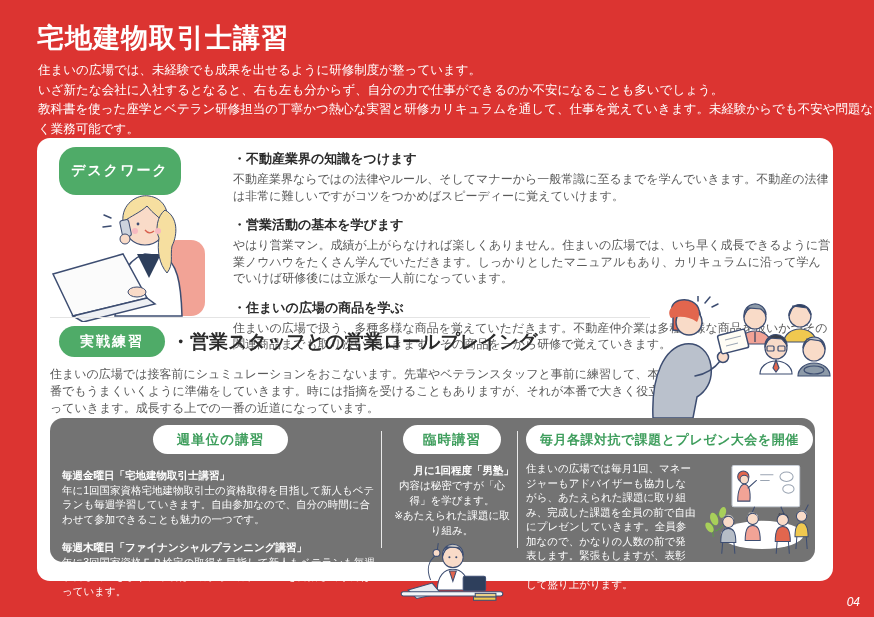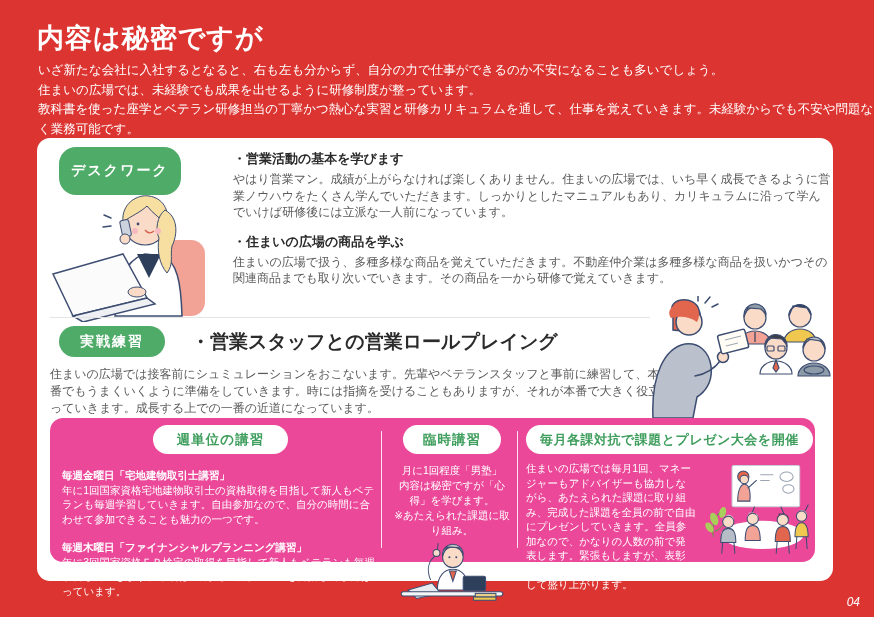--- a/index.html
+++ b/index.html
@@ -29,64 +29,64 @@
   .badge-deskwork { position:absolute; left:22px; top:9px; width:122px; height:48px; font-size:14px; }
   .illus-deskwork { position:absolute; left:8px; top:44px; }
 
   .topics { position:absolute; left:196px; top:12px; width:598px; }
   .topic { margin-bottom:12px; }
   .topic-title { font-size:13px; font-weight:bold; color:#2b2b2b; margin-bottom:3px; }
   .topic-body { font-size:12px; color:#5a5a5a; line-height:16.5px; }
 
   .h-divider { position:absolute; left:13px; top:179px; width:600px; border-top:1px solid #e4e4e4; }
 
-  .practice-row { position:absolute; left:22px; top:188px; display:flex; align-items:center; gap:26px; }
+  .practice-row { position:absolute; left:22px; top:188px; display:flex; align-items:center; gap:6px; }
   .badge-practice { width:106px; height:31px; font-size:14px; }
   .practice-subtitle { font-size:19px; font-weight:bold; color:#2b2b2b; }
   .practice-body { position:absolute; left:13px; top:228px; width:618px; font-size:12px; color:#5a5a5a; line-height:17px; }
   .illus-practice { position:absolute; left:598px; top:158px; }
 
   .green-box {
     position:absolute; left:13px; top:280px; width:765px; height:144px;
-    background:#ec4899; border-radius:13px; color:#ffffff;
+    background:#737373; border-radius:13px; color:#ffffff;
   }
   .gcol { position:absolute; top:7px; }
   .gcol1 { left:12px; width:317px; }
   .gcol2 { left:340px; width:124px; text-align:center; }
   .gcol3 { left:476px; width:284px; }
   .gpill {
     background:#ffffff; color:#3f9e5d; font-weight:bold; font-size:13.5px;
     height:29px; border-radius:15px; display:flex; align-items:center; justify-content:center;
     width:fit-content; margin:0 auto; padding:0 24px; letter-spacing:1px; white-space:nowrap;
   }
   .gpill-small { padding:9px 20px; }
   .gpill-wide { font-size:13px; padding:0 14px; letter-spacing:0.5px; }
   .gtext { margin-top:7px; font-size:10.5px; line-height:14.5px; }
   .gblock-title { font-weight:bold; margin-top:14px; }
   .v-divider { position:absolute; top:13px; width:1px; height:117px; background:rgba(255,255,255,0.85); }
   .v-divider-1 { left:331px; }
   .v-divider-2 { left:467px; }
-  .gcol2 .gline-title { font-weight:normal; margin-top:9px; font-size:10.5px; line-height:15px; }
+  .gcol2 .gline-title { font-weight:bold; margin-top:9px; font-size:10.5px; line-height:15px;text-align:right; }
   .gcol2 .gline { font-size:10.5px; line-height:15px; }
   .gcol3-row { display:flex; gap:6px; margin-top:7px; }
   .gcol3-row .gbody { flex:1; font-size:10.5px; line-height:14.5px; margin-top:0; }
 
   .page-number { position:absolute; right:14px; bottom:8px; color:#ffffff; font-size:12px;font-style:italic; }
   svg { display:block; }
 </style>
 </head>
 <body>
 
 <div class="page">
 
-  <div class="page-title">内容は秘密ですが</div>
+  <div class="page-title">宅地建物取引士講習</div>
 
   <div class="intro">
+    <div>住まいの広場では、未経験でも成果を出せるように研修制度が整っています。</div>
     <div>いざ新たな会社に入社するとなると、右も左も分からず、自分の力で仕事ができるのか不安になることも多いでしょう。</div>
-    <div>住まいの広場では、未経験でも成果を出せるように研修制度が整っています。</div>
     <div>教科書を使った座学とベテラン研修担当の丁寧かつ熱心な実習と研修カリキュラムを通して、仕事を覚えていきます。未経験からでも不安や問題なく業務可能です。</div>
   </div>
 
   <div class="card">
 
     <div class="badge badge-deskwork">デスクワーク</div>
 
     <div class="illus-deskwork">
       <svg width="200" height="140" viewBox="0 0 200 140">
         <rect x="118" y="58" width="42" height="76" rx="14" fill="#f2a396"></rect>
@@ -102,20 +102,24 @@
         <circle cx="113" cy="49" r="3" fill="#f7b9c0"></circle>
         <path d="M100 48 q4 5 9 1" stroke="#d8604f" fill="none" stroke-width="1.3"></path>
         <path d="M66 36 l-7 -3 M66 44 l-8 1" stroke="#3d4d71" stroke-width="1.5" stroke-linecap="round"></path>
         <path d="M8 92 L78 72 L102 116 L28 134 Z" fill="#fbfbfb" stroke="#3d4d71" stroke-width="1.5"></path>
         <path d="M28 134 L102 116 L110 122 L38 140 Z" fill="#eef0f4" stroke="#3d4d71" stroke-width="1.5"></path>
         <ellipse cx="92" cy="110" rx="9" ry="5" fill="#f9dbc8" stroke="#3d4d71" stroke-width="1"></ellipse>
       </svg>
     </div>
 
     <div class="topics">
+      <div class="topic">
+        <div class="topic-title">・不動産業界の知識をつけます</div>
+        <div class="topic-body">不動産業界ならではの法律やルール、そしてマナーから一般常識に至るまでを学んでいきます。不動産の法律は非常に難しいですがコツをつかめばスピーディーに覚えていけます。</div>
+      </div>
       <div class="topic">
         <div class="topic-title">・営業活動の基本を学びます</div>
         <div class="topic-body">やはり営業マン。成績が上がらなければ楽しくありません。住まいの広場では、いち早く成長できるように営業ノウハウをたくさん学んでいただきます。しっかりとしたマニュアルもあり、カリキュラムに沿って学んでいけば研修後には立派な一人前になっています。</div>
       </div>
       <div class="topic">
         <div class="topic-title">・住まいの広場の商品を学ぶ</div>
         <div class="topic-body">住まいの広場で扱う、多種多様な商品を覚えていただきます。不動産仲介業は多種多様な商品を扱いかつその関連商品までも取り次いでいきます。その商品を一から研修で覚えていきます。</div>
       </div>
     </div>
 

